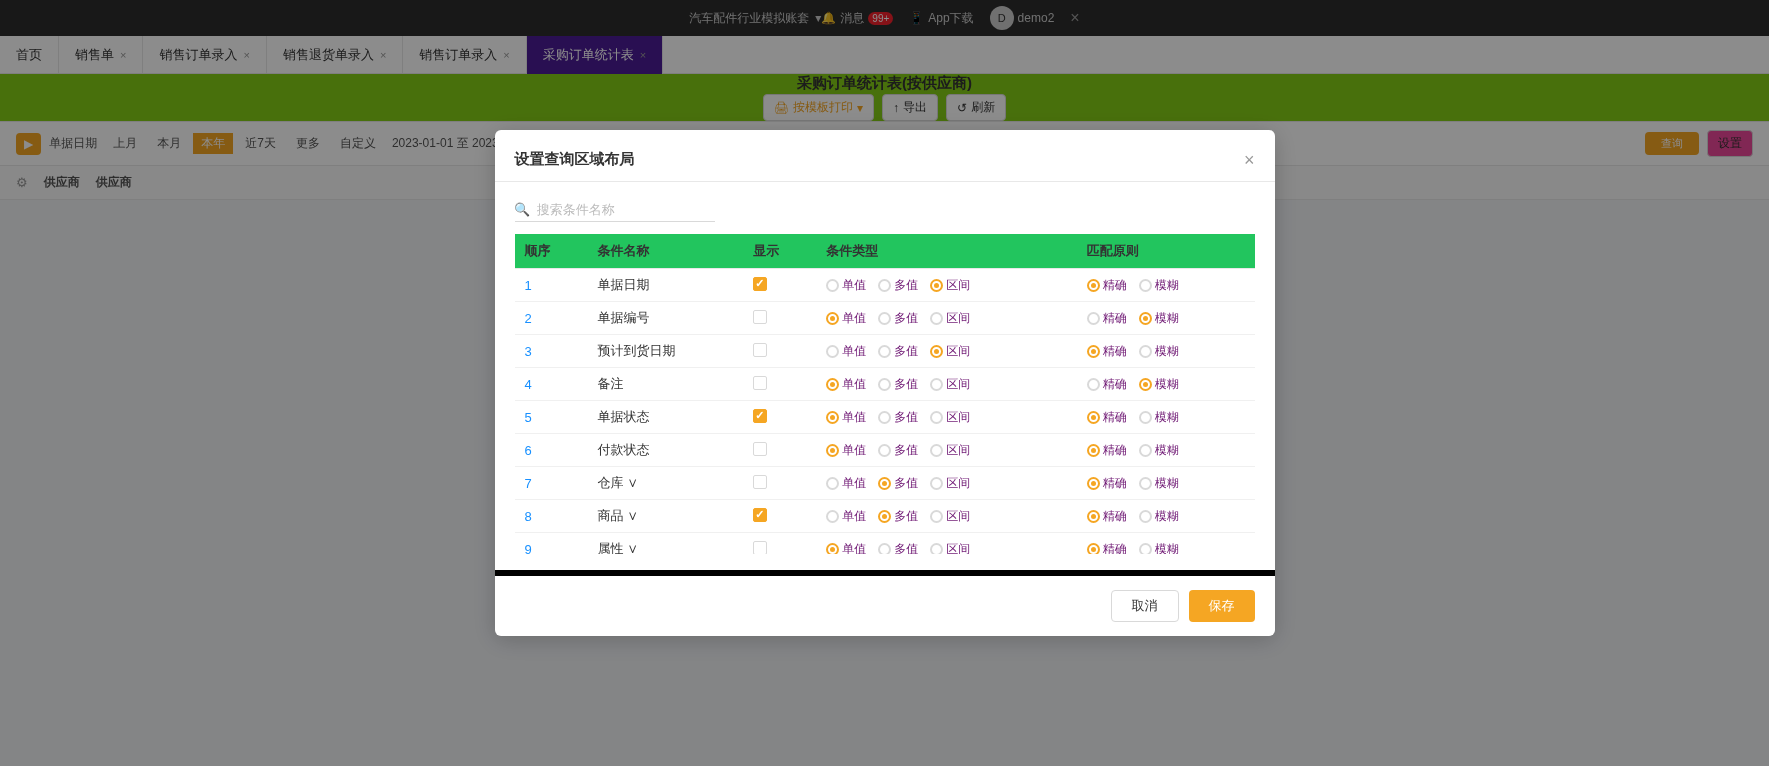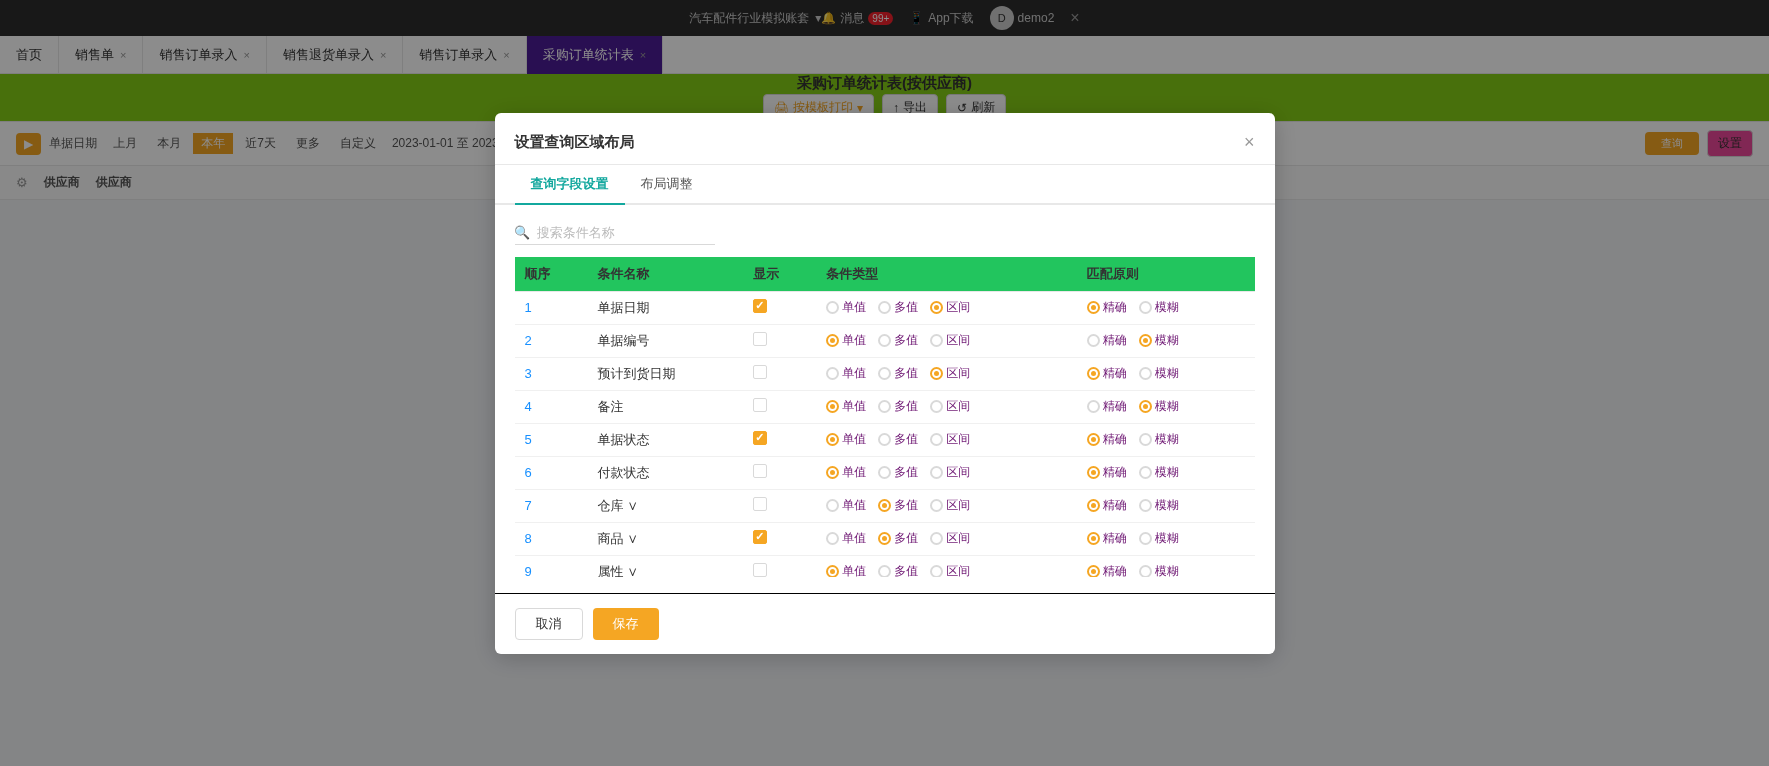--- a/index.html
+++ b/index.html
@@ -165,22 +165,23 @@
     .radio-group { display: flex; align-items: center; gap: 12px; }
     .radio-item { display: flex; align-items: center; gap: 3px; cursor: pointer; }
     .radio-dot { width: 13px; height: 13px; border-radius: 50%; border: 2px solid #d9d9d9; background: #fff; display: inline-block; position: relative; }
     .radio-dot.selected { border-color: #f5a623; background: #fff; }
     .radio-dot.selected::after { content: ''; position: absolute; top: 2px; left: 2px; width: 5px; height: 5px; border-radius: 50%; background: #f5a623; }
     .radio-label { font-size: 12px; color: #701a75; }
 
     
     .modal-footer {
       padding: 14px 20px;
-      border-top: 1px solid #000000;
-      display: flex;
+      border-top: 6px solid #000000;
+      display: flex;
+      justify-content: flex-end;
       gap: 10px;
     }
     .btn-cancel { background: #fff; border: 1px solid #d9d9d9; padding: 6px 20px; border-radius: 4px; font-size: 13px; cursor: pointer; color: #333; }
     .btn-save { background: #f5a623; border: none; padding: 6px 20px; border-radius: 4px; font-size: 13px; cursor: pointer; color: #fff; font-weight: 500; }
 
     
     .table-scroll::-webkit-scrollbar { width: 6px; }
     .table-scroll::-webkit-scrollbar-track { background: #f5f5f5; }
     .table-scroll::-webkit-scrollbar-thumb { background: #ccc; border-radius: 3px; }
   </style>
@@ -281,28 +282,20 @@
 <div class="main-content"></div>
 
 <div class="overlay">
   <div class="modal">
 
     <div class="modal-header">
       <span class="modal-title">设置查询区域布局</span>
       <span class="modal-close">×</span>
     </div>
 
-    <div class="modal-tabs">
-      <div class="modal-tab active">
-        <span>查询字段设置</span>
-      </div>
-      <div class="modal-tab">
-        <span>布局调整</span>
-      </div>
-    </div>
 
     <div class="modal-body">
 
       <div class="search-box">
         <span class="search-icon">🔍</span>
         <input type="text" class="search-input" placeholder="搜索条件名称" style="">
       </div>
 
       <div class="table-scroll">
         <table class="field-table">

